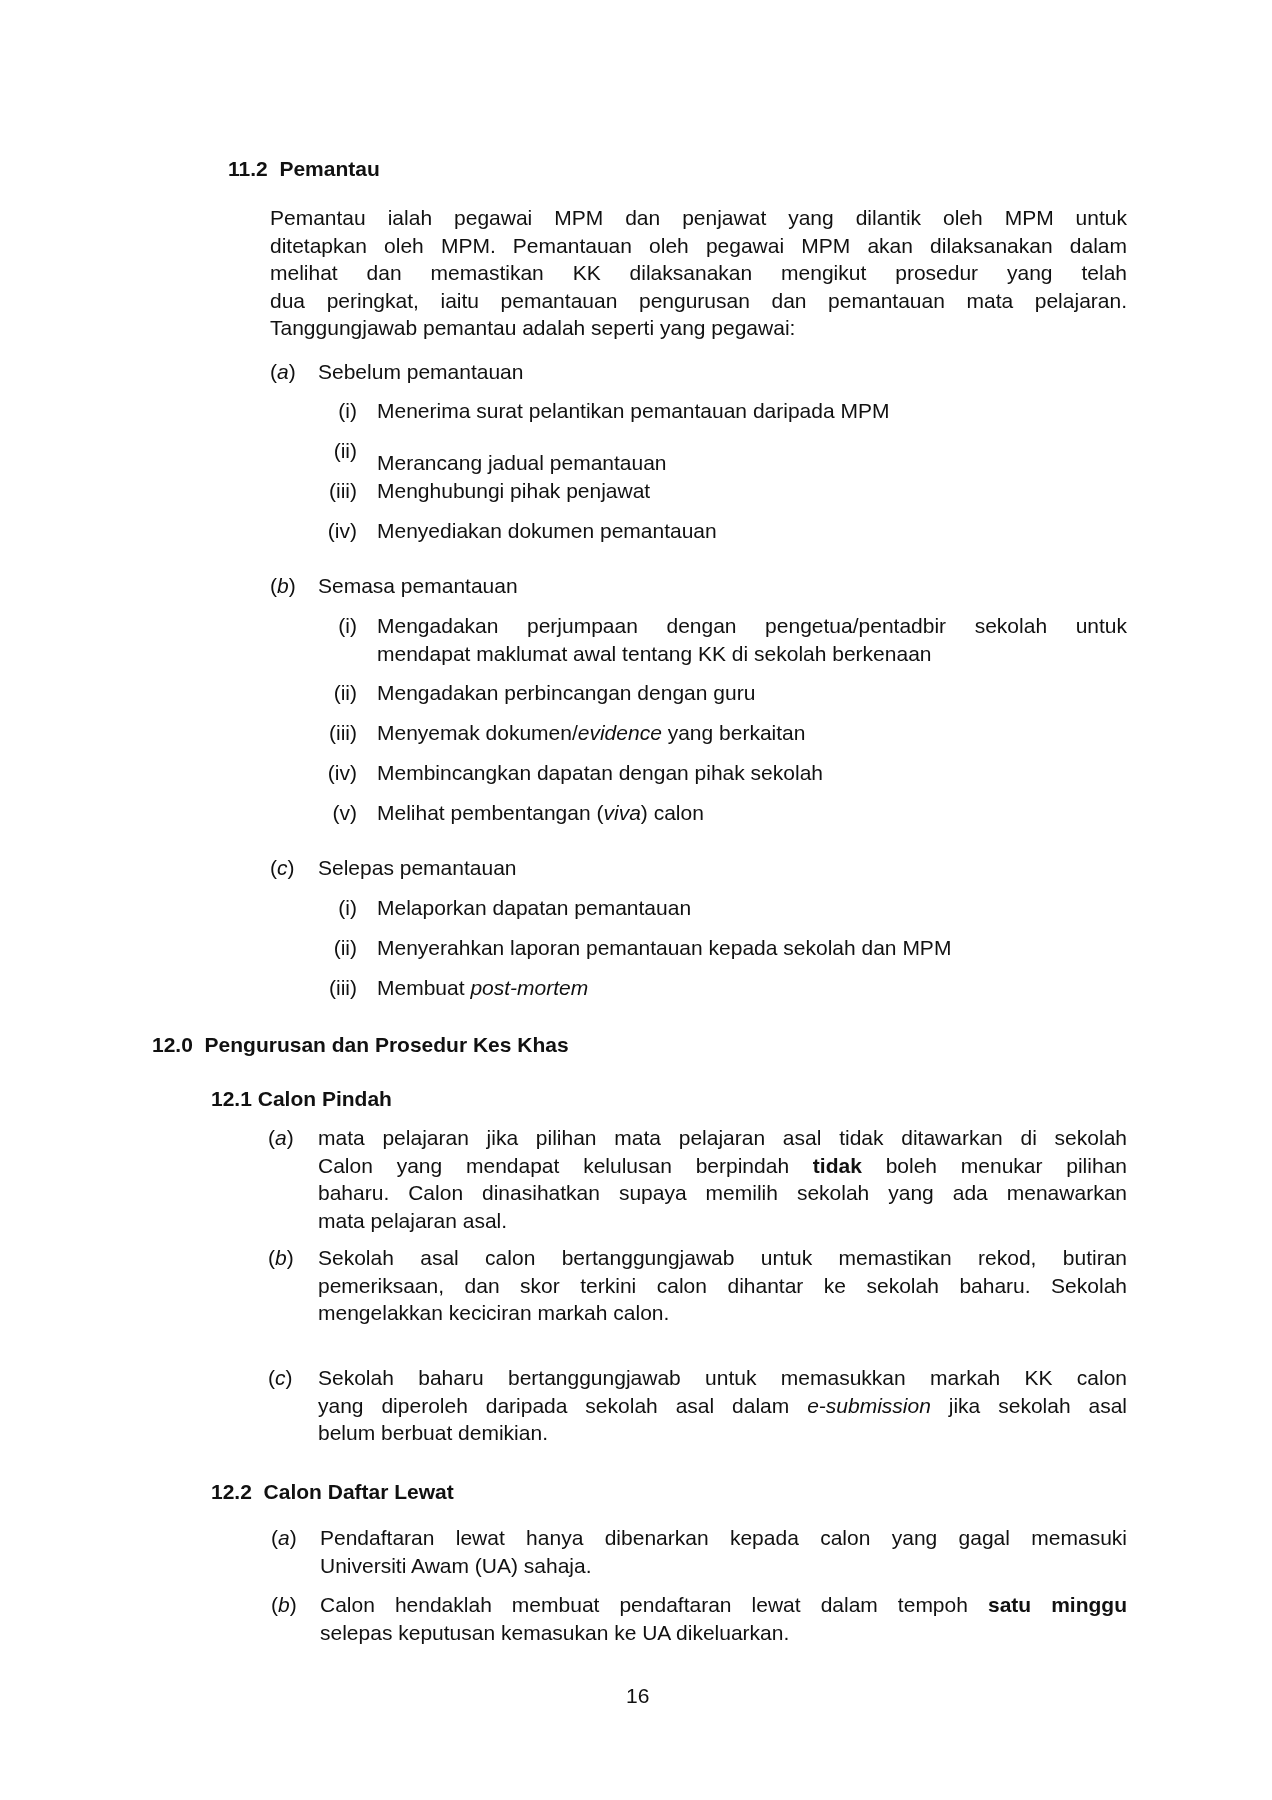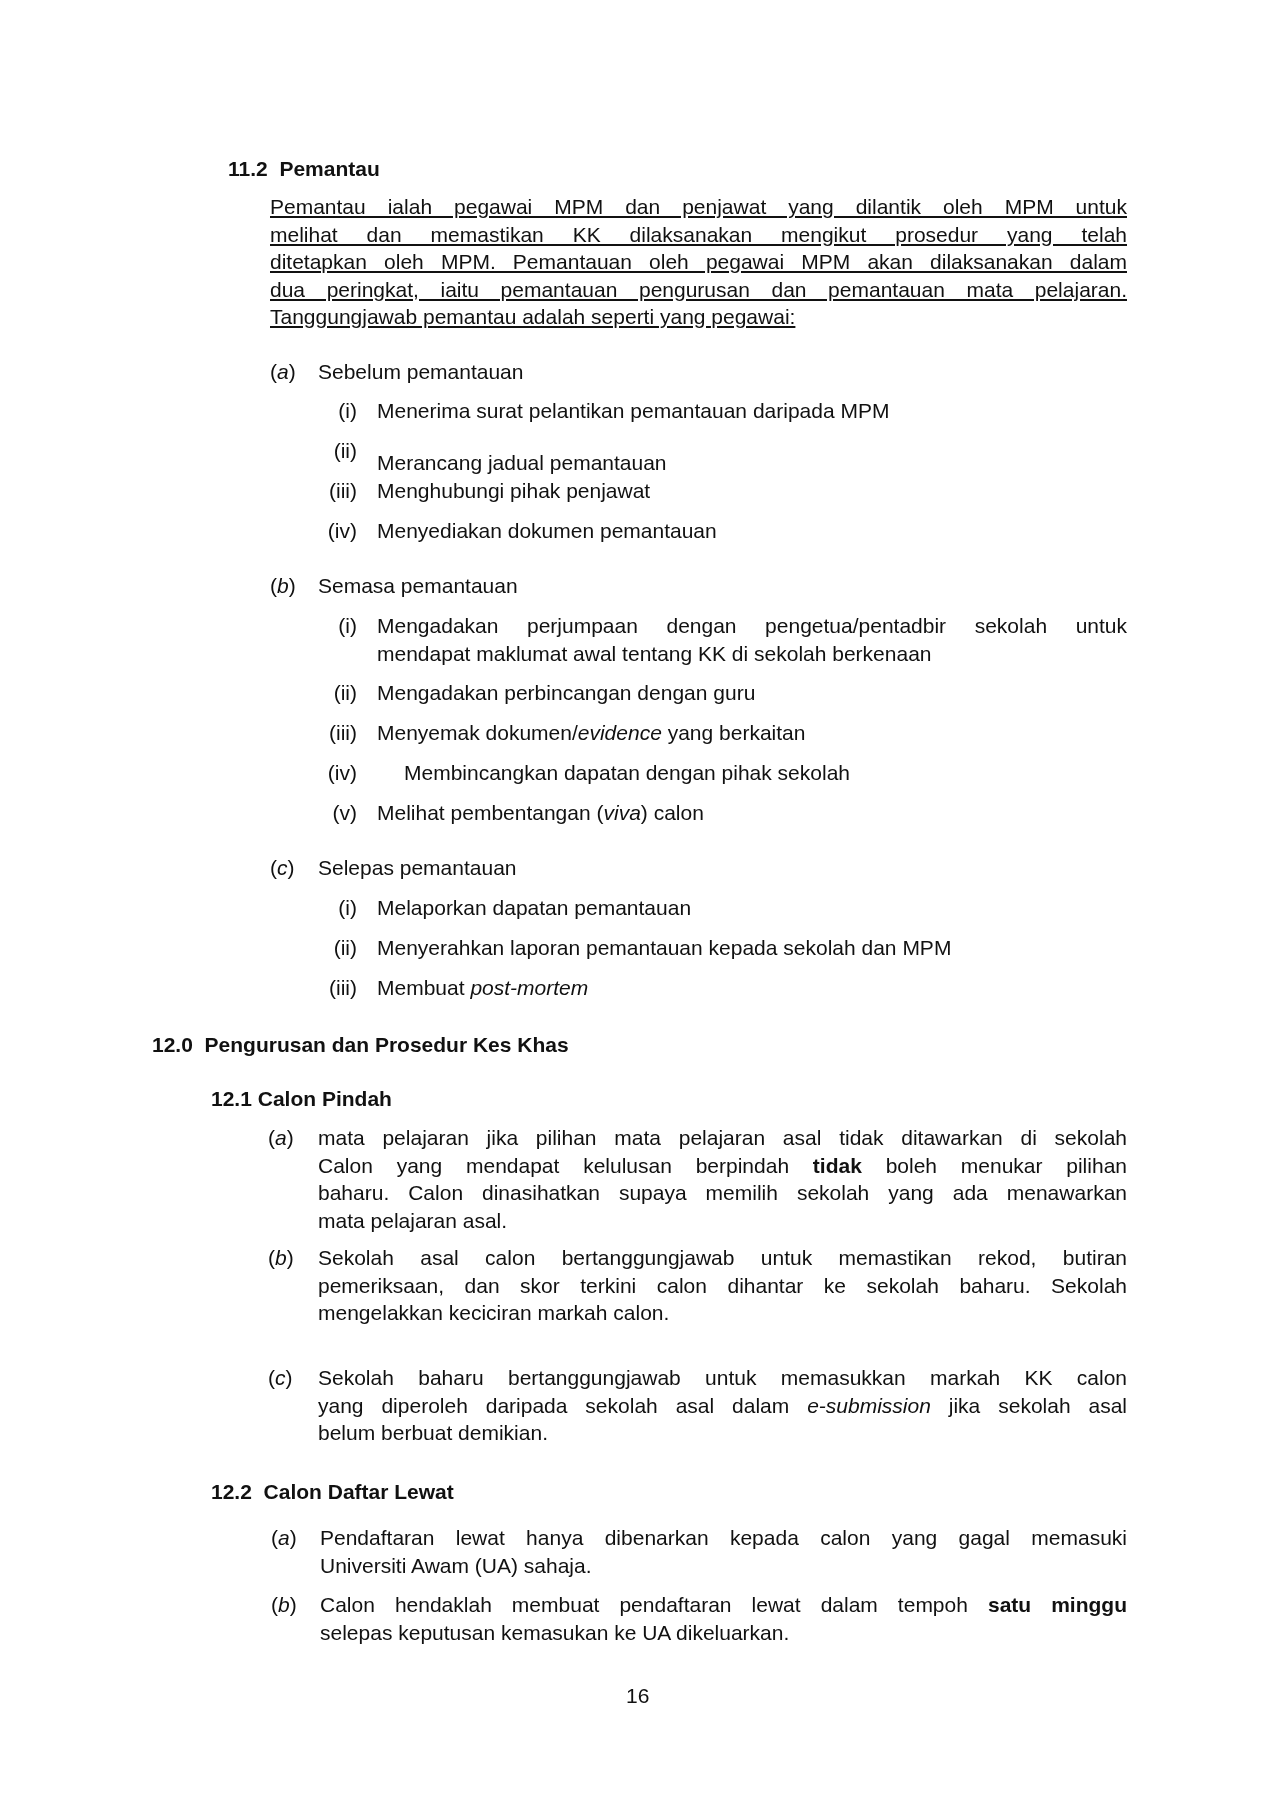--- a/index.html
+++ b/index.html
@@ -15,24 +15,24 @@
   .ll { display:block; text-align:left; height:27.5px; }
 </style>
 </head>
 <body>
 
 <div class="abs h" style="left:228px; top:155px;">
   <span>11.2</span>&nbsp;
   <span>Pemantau</span>
 </div>
 
-<div class="para" style="left:270px; top:193px; width:857px;text-decoration:underline;">
+<div class="para" style="left:270px; top:204px; width:857px;">
   <span class="jl">Pemantau ialah pegawai MPM dan penjawat yang dilantik oleh MPM untuk</span>
+  <span class="jl">ditetapkan oleh MPM. Pemantauan oleh pegawai MPM akan dilaksanakan dalam</span>
   <span class="jl">melihat dan memastikan KK dilaksanakan mengikut prosedur yang telah</span>
-  <span class="jl">ditetapkan oleh MPM. Pemantauan oleh pegawai MPM akan dilaksanakan dalam</span>
   <span class="jl">dua peringkat, iaitu pemantauan pengurusan dan pemantauan mata pelajaran.</span>
   <span class="ll">Tanggungjawab pemantau adalah seperti yang pegawai:</span>
 </div>
 
 <div class="abs" style="left:270px; top:358px;">
   <span>(</span><span class="it">a</span><span>)</span>
 </div>
 <div class="abs" style="left:318px; top:358px;">Sebelum pemantauan</div>
 
 <div class="abs num" style="left:297px; top:397px;">(i)</div>
@@ -60,21 +60,21 @@
 
 <div class="abs num" style="left:297px; top:679px;">(ii)</div>
 <div class="abs" style="left:377px; top:679px;">Mengadakan perbincangan dengan guru</div>
 
 <div class="abs num" style="left:297px; top:719px;">(iii)</div>
 <div class="abs" style="left:377px; top:719px;">
   <span>Menyemak dokumen/</span><span class="it">evidence</span><span> yang berkaitan</span>
 </div>
 
 <div class="abs num" style="left:297px; top:759px;">(iv)</div>
-<div class="abs" style="left:377px; top:759px;margin-left:27px;">Membincangkan dapatan dengan pihak sekolah</div>
+<div class="abs" style="left:377px; top:759px;">Membincangkan dapatan dengan pihak sekolah</div>
 
 <div class="abs num" style="left:297px; top:799px;">(v)</div>
 <div class="abs" style="left:377px; top:799px;">
   <span>Melihat pembentangan (</span><span class="it">viva</span><span>) calon</span>
 </div>
 
 <div class="abs" style="left:270px; top:854px;">
   <span>(</span><span class="it">c</span><span>)</span>
 </div>
 <div class="abs" style="left:318px; top:854px;">Selepas pemantauan</div>

